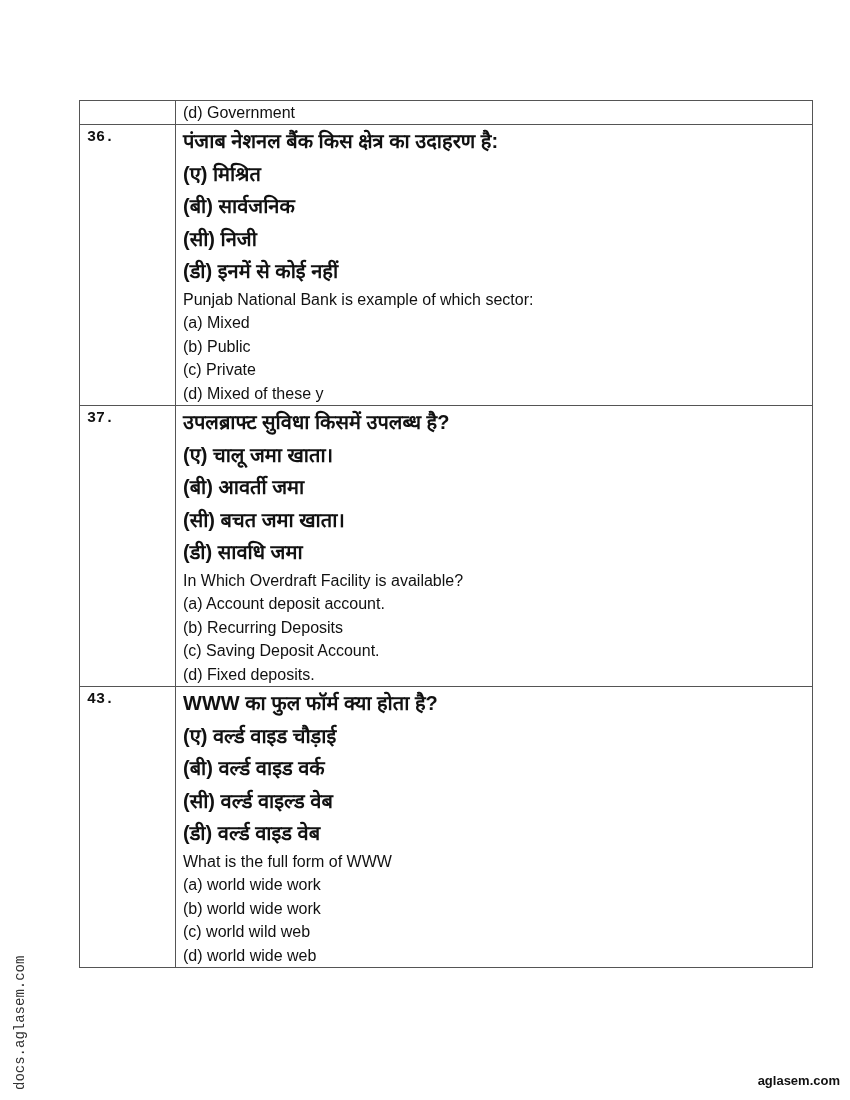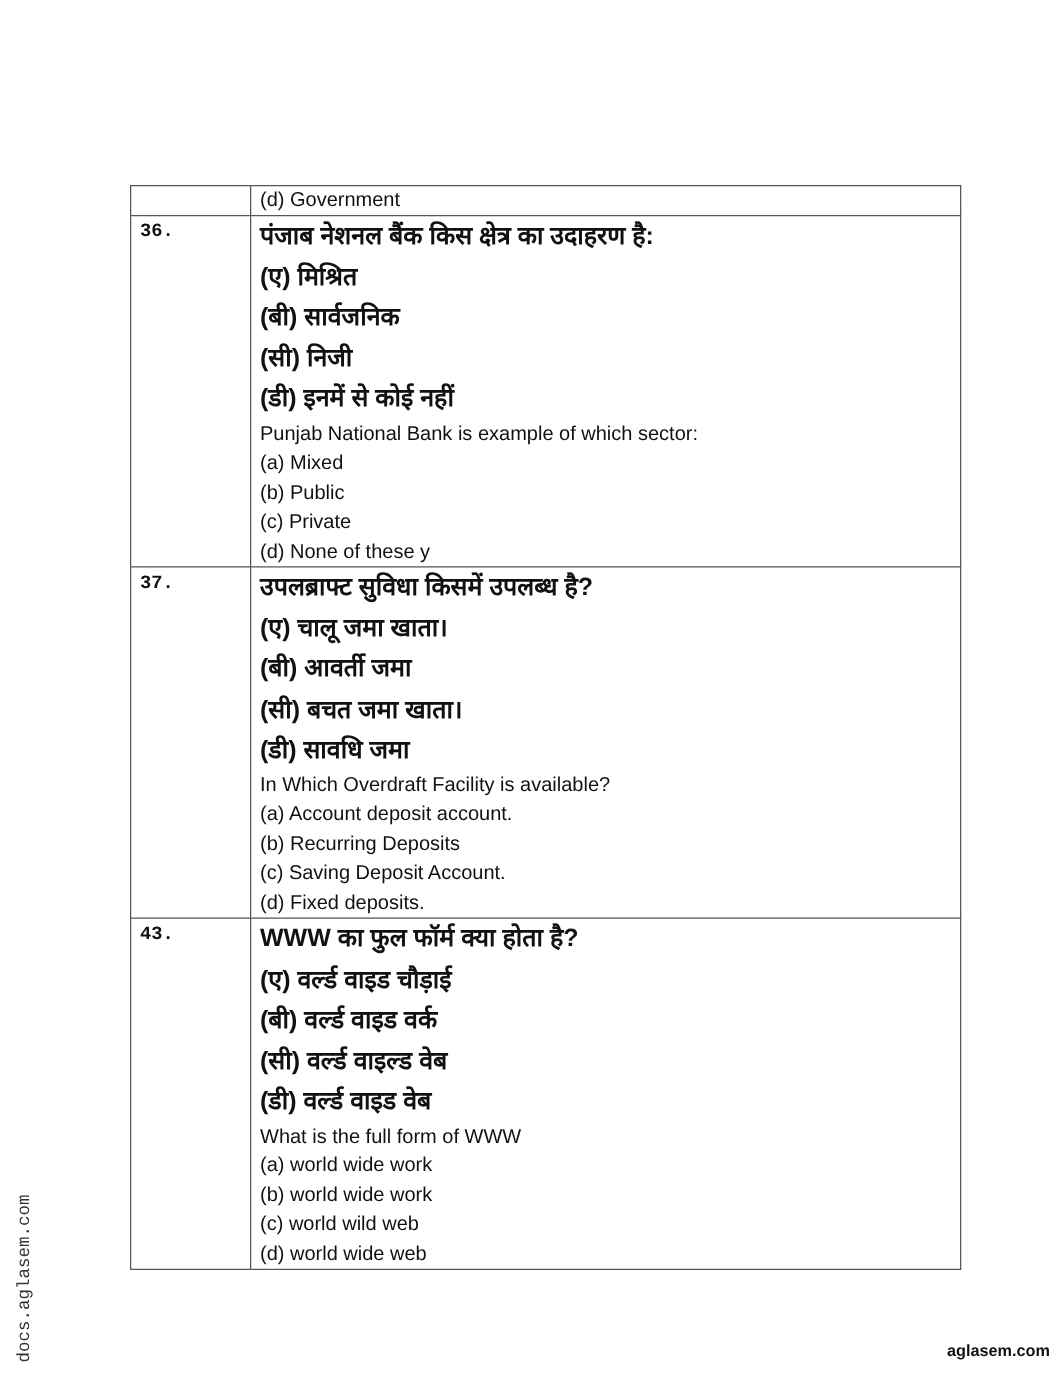--- a/index.html
+++ b/index.html
@@ -2,23 +2,22 @@
 <html><head>
 <meta charset="utf-8">
 <style>
   html, body { margin: 0; padding: 0; }
   body {
     width: 850px; height: 1100px; background: #ffffff; position: relative;
     font-family: "Liberation Sans", "DejaVu Sans", sans-serif; color: #111;
     overflow: hidden;
   }
   .qtable {
-    position: absolute; left: 104px; top: 100px; width: 665px;
+    position: absolute; left: 79px; top: 100px; width: 734px;
     border-collapse: collapse;
-    margin-top: 48px;
   }
   .qtable td { border: 1px solid #555; vertical-align: top; padding: 0; }
   .numcell { width: 88px; padding: 4px 0 0 7px !important; font-weight: bold; font-size: 15px; font-family: Liberation Mono, monospace; }
   .content { padding: 0 0 0 7px !important; }
   .hi { font-size: 20px; font-weight: bold; line-height: 32.5px; }
   .en { font-size: 16px; line-height: 23.5px; }
   .row0 .content { height: 23px; }
   .row0 .en { line-height: 23px; }
   .watermark-side {
     position: absolute; left: 12px; top: 1090px;
@@ -48,21 +47,21 @@
     <td class="content">
       <div class="hi">पंजाब नेशनल बैंक किस क्षेत्र का उदाहरण है:</div>
       <div class="hi">(ए) मिश्रित</div>
       <div class="hi">(बी) सार्वजनिक</div>
       <div class="hi">(सी) निजी</div>
       <div class="hi">(डी) इनमें से कोई नहीं</div>
       <div class="en">Punjab National Bank is example of which sector:</div>
       <div class="en">(a) Mixed</div>
       <div class="en">(b) Public</div>
       <div class="en">(c) Private</div>
-      <div class="en">(d) None of these y</div>
+      <div class="en">(d) Mixed of these y</div>
     </td>
   </tr>
 
   <tr>
     <td class="numcell">37.</td>
     <td class="content">
       <div class="hi">उपलब्राफ्ट सुविधा किसमें उपलब्ध है?</div>
       <div class="hi">(ए) चालू जमा खाता।</div>
       <div class="hi">(बी) आवर्ती जमा</div>
       <div class="hi">(सी) बचत जमा खाता।</div>

